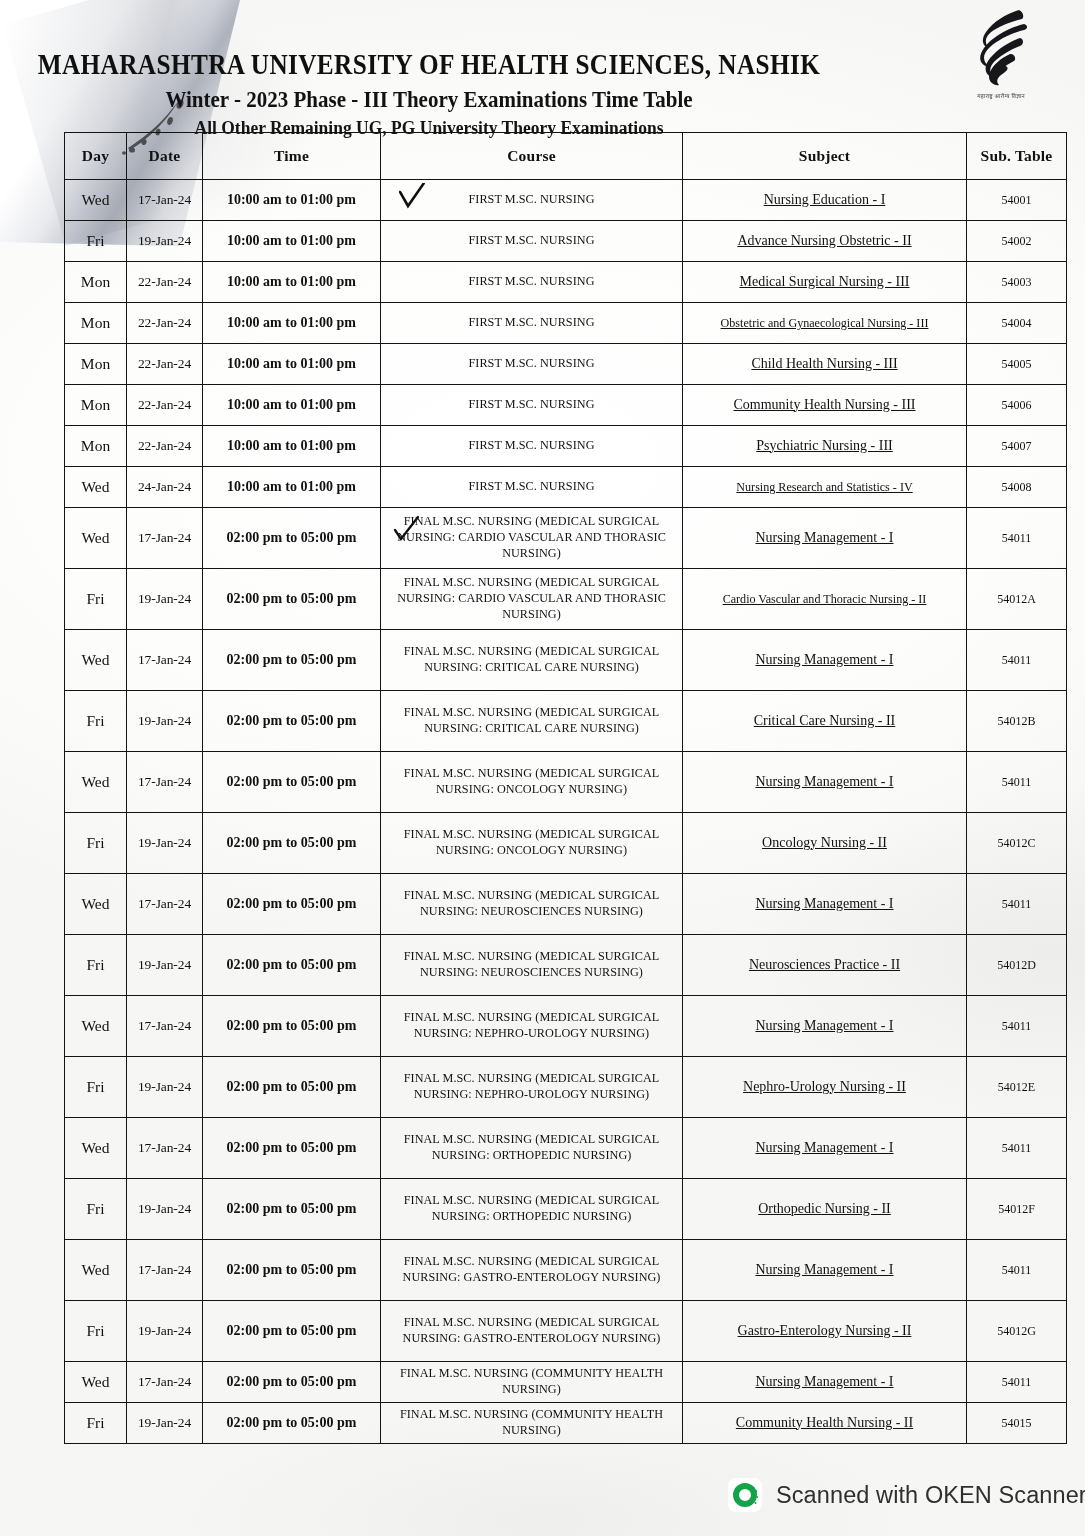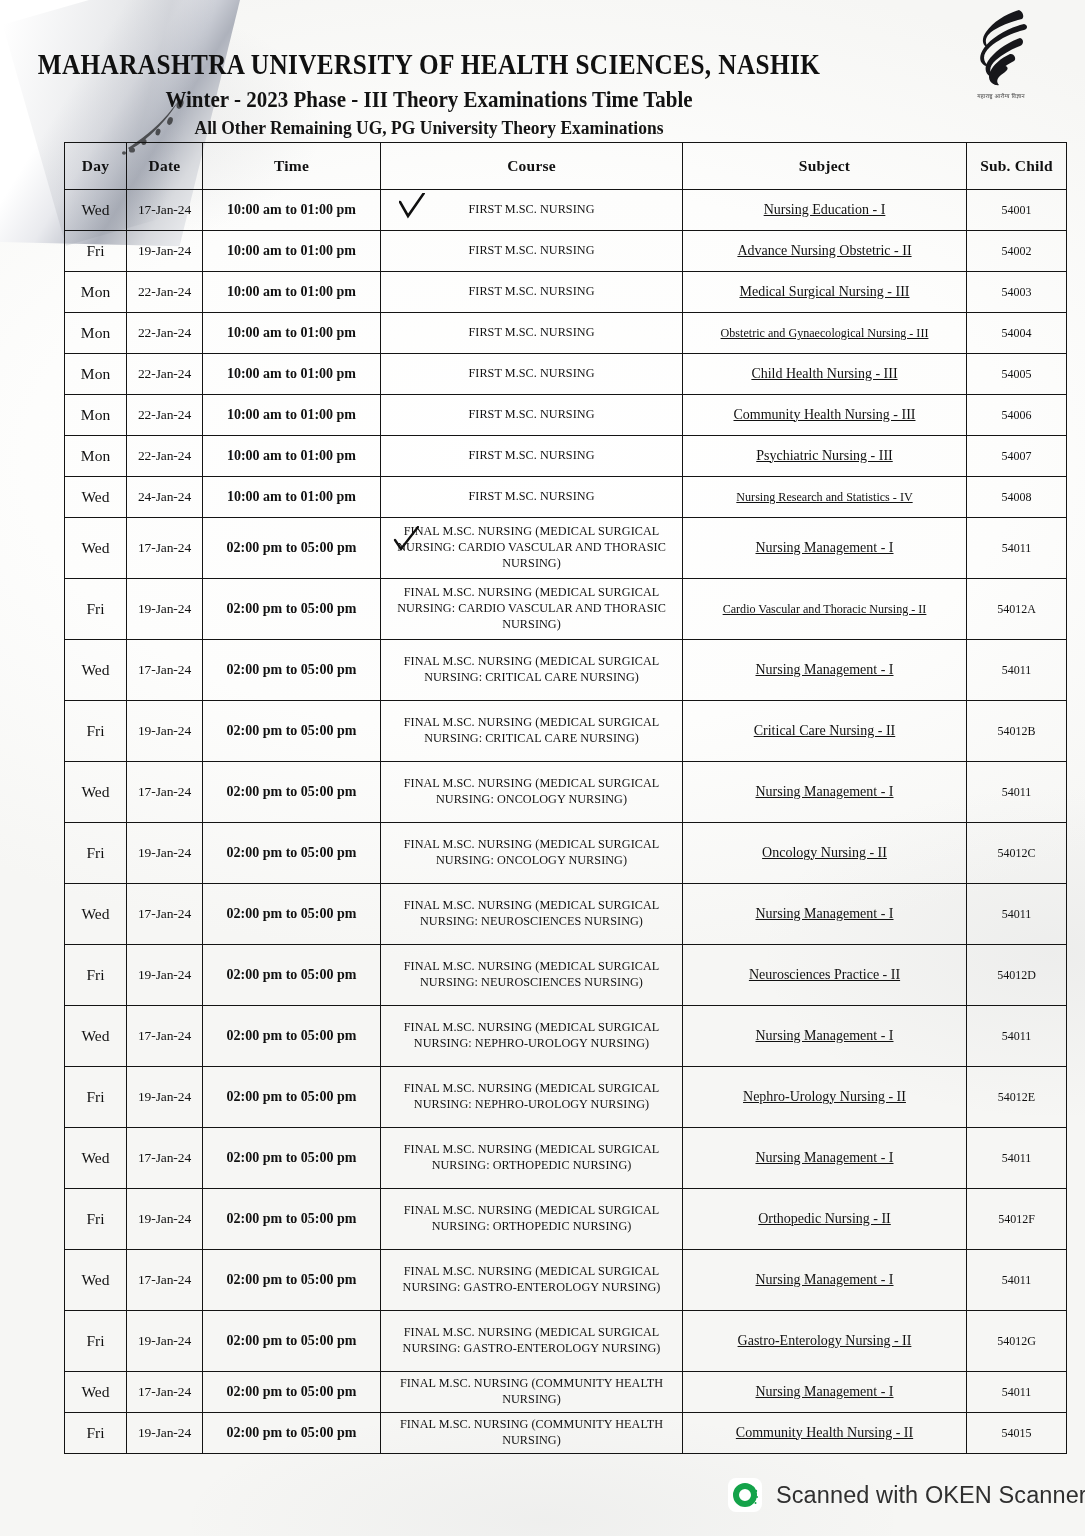--- a/index.html
+++ b/index.html
@@ -75,21 +75,21 @@
     text-align:center;
   }
   #emblem .sub{
     font-size:5.6px;color:#3a3a3a;letter-spacing:.2px;
     margin-top:-4px;white-space:nowrap;
     font-family:"Liberation Sans", sans-serif;
   }
 
   
   #tablewrap{
-    position:absolute;left:64px;top:142px;width:1002px;
+    position:absolute;left:64px;top:132px;width:1002px;
   }
   table{
     border-collapse:collapse;width:1002px;
     table-layout:fixed;
   }
   table,th,td{border:1.6px solid #141414;}
   th,td{
     padding:2px 3px;
     text-align:center;vertical-align:middle;
     color:#111111;
@@ -189,21 +189,21 @@
         <col class="c-subject">
         <col class="c-code">
     </colgroup>
     <thead>
       <tr>
         <th>Day</th>
         <th>Date</th>
         <th>Time</th>
         <th>Course</th>
         <th>Subject</th>
-        <th>Sub. Child</th>
+        <th>Sub. Table</th>
       </tr>
     </thead>
     <tbody id="tbody">
         <tr class="r-short">
           <td class="day">Wed</td>
           <td class="date">17-Jan-24</td>
           <td class="time">10:00 am to 01:00 pm</td>
           <td class="course">FIRST M.SC. NURSING<svg viewBox="0 0 26 26" class="tick">
               <path d="M1 9 L9 23 L25 0" stroke="#101010" stroke-width="2.6" fill="none" stroke-linecap="round"></path>
             </svg></td>

